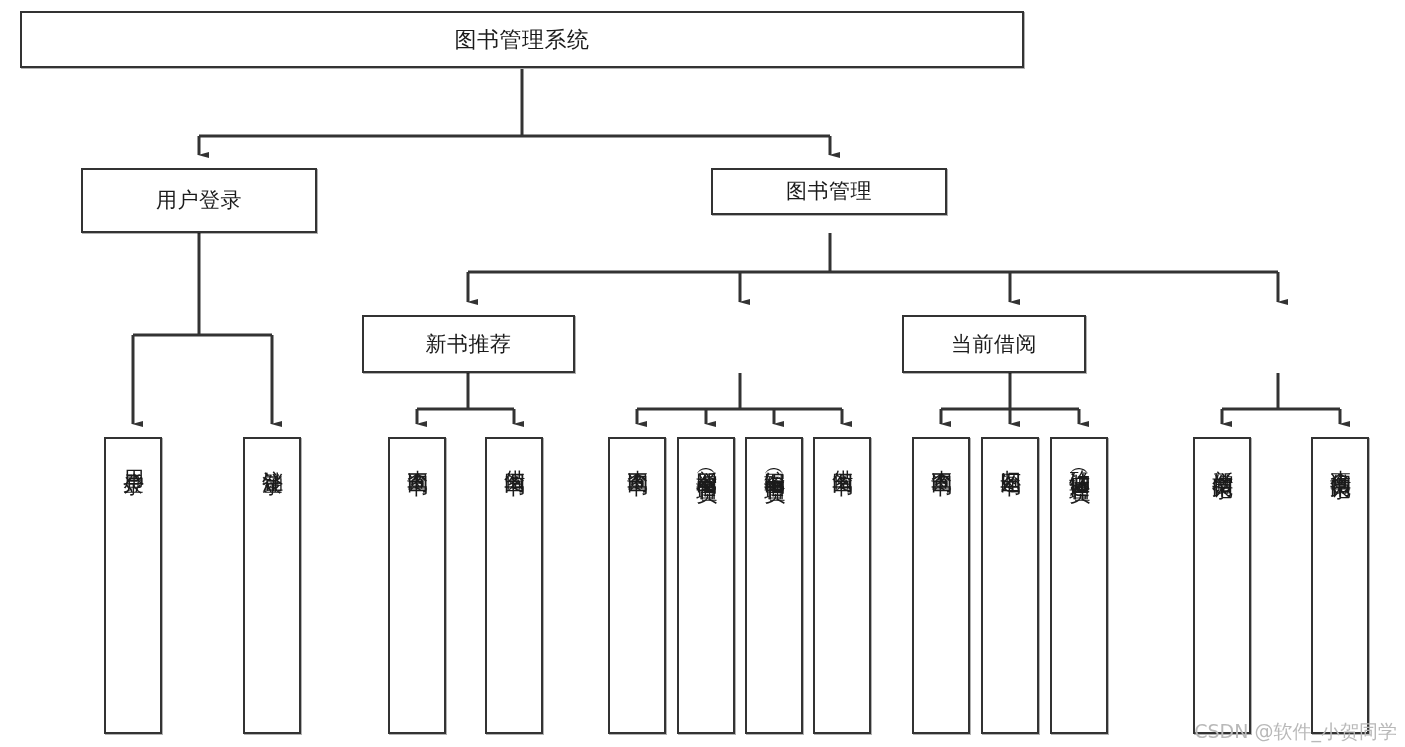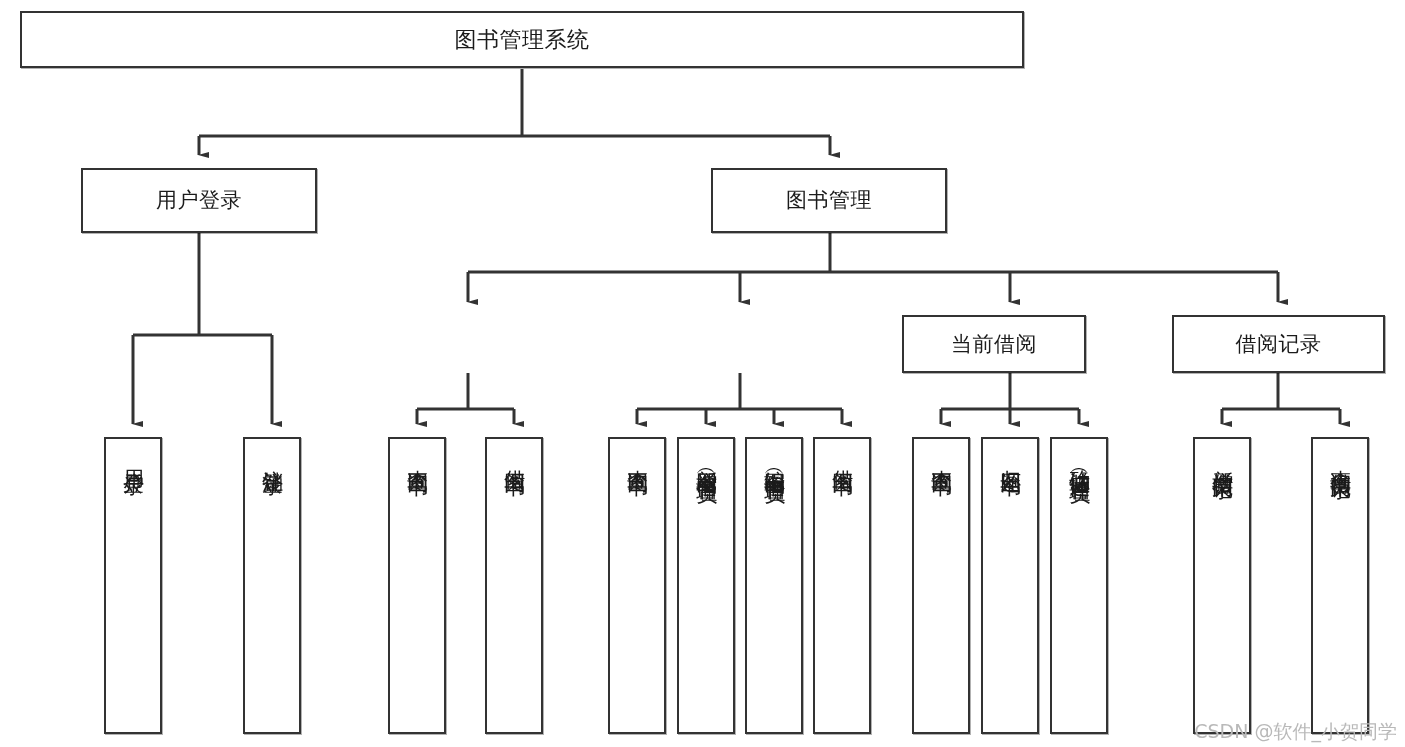--- a/index.html
+++ b/index.html
@@ -140,33 +140,33 @@
   </svg>
 
   <div class="node-box root" style="left:20px; top:11px; width:1004px; height:57px;">
     <span class="node-label">图书管理系统</span>
   </div>
 
   <div class="node-box" style="left:81px; top:168px; width:236px; height:65px;">
     <span class="node-label">用户登录</span>
   </div>
 
-  <div class="node-box" style="left:711px; top:168px; width:236px; height:65px;">
+  <div class="node-box" style="left:711px; top:168px; width:236px; height:47px;">
     <span class="node-label">图书管理</span>
   </div>
 
+  <div class="node-box" style="left:362px; top:315px; width:213px; height:58px;">
+    <span class="node-label">新书推荐</span>
+  </div>
 
 
   <div class="node-box" style="left:902px; top:315px; width:184px; height:58px;">
     <span class="node-label">当前借阅</span>
   </div>
 
-  <div class="node-box" style="left:1172px; top:315px; width:213px; height:58px;">
-    <span class="node-label">借阅记录</span>
-  </div>
 
   <div class="node-box leaf" style="left:104px; top:437px; width:58px; height:297px;">
     <span class="node-label">用户登录</span>
   </div>
 
   <div class="node-box leaf" style="left:243px; top:437px; width:58px; height:297px;">
     <span class="node-label">注销登录</span>
   </div>
 
   <div class="node-box leaf" style="left:388px; top:437px; width:58px; height:297px;">

